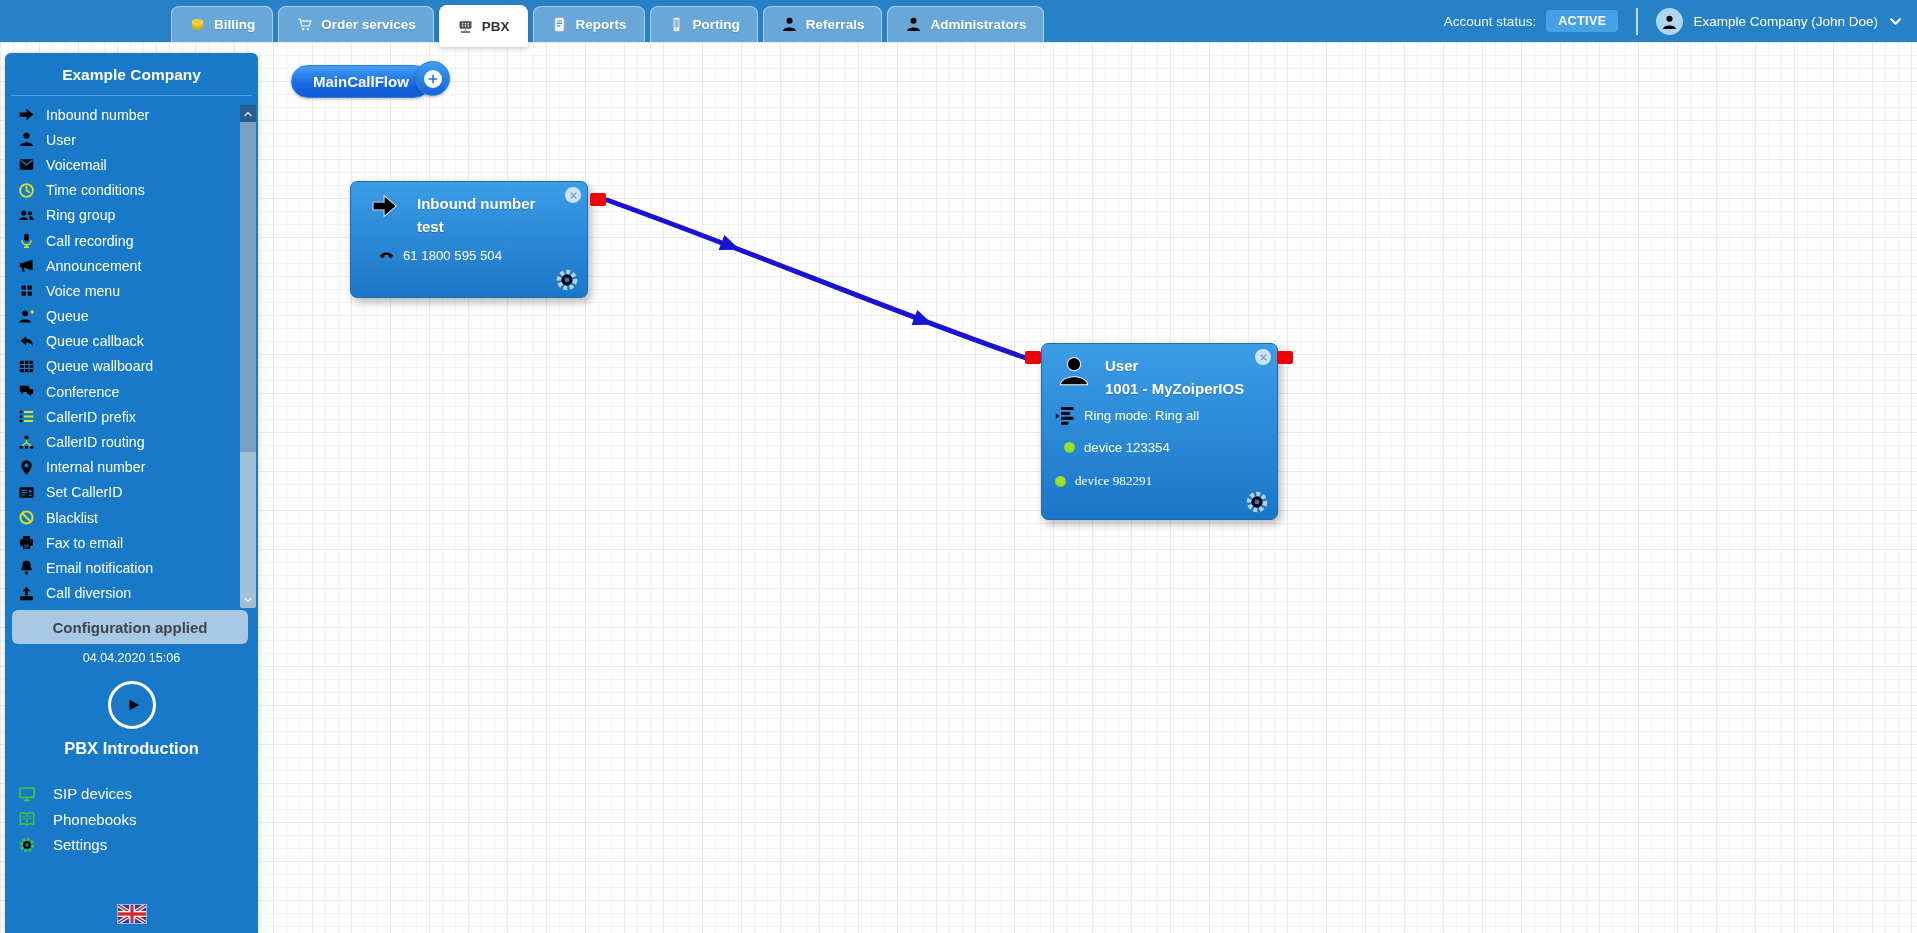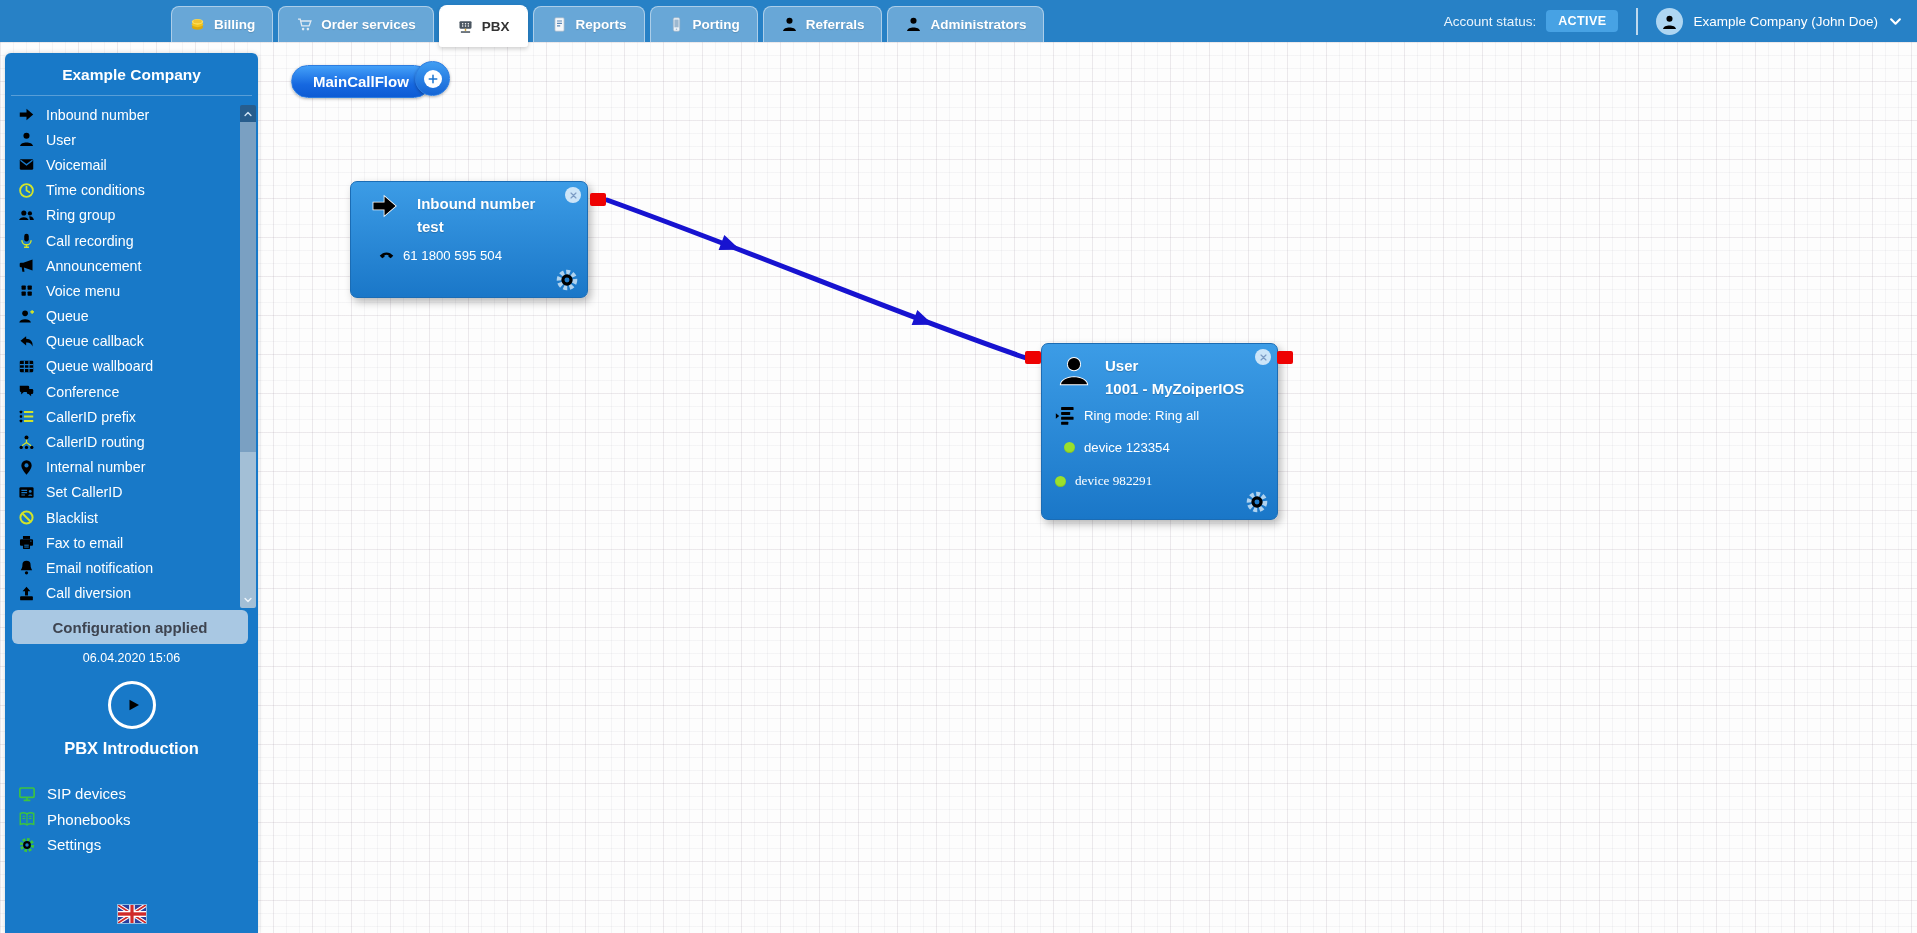--- a/index.html
+++ b/index.html
@@ -92,21 +92,21 @@
   .config-time { position:absolute; top:598px; left:0; right:0; text-align:center; font-size:12.5px; color:#fff; }
   .play-btn {
     position:absolute; top:628px; left:50%; transform:translateX(-50%);
     width:48px; height:48px; border-radius:50%; border:3px solid #fff;
     background:transparent; display:flex; align-items:center; justify-content:center;
     color:#fff; cursor:pointer;
   }
   .play-btn svg { width:24px; height:24px; margin-left:2px; }
   .intro-label { position:absolute; top:686px; left:0; right:0; text-align:center; font-weight:bold; font-size:16.5px; }
   .sb-footer { list-style:none; margin:0; padding:0; position:absolute; top:728px; left:0; right:0; }
-  .sb-footer li { display:flex; align-items:center; gap:11px; height:25.5px; padding-left:13px; font-size:15px; cursor:pointer; }
+  .sb-footer li { display:flex; align-items:center; gap:17px; height:25.5px; padding-left:13px; font-size:15px; cursor:pointer; }
   .sb-footer .sb-ic { width:18px; height:18px; color:#3dc53d; }
   .flag { position:absolute; top:852px; left:50%; transform:translateX(-50%); width:28px; height:18px; cursor:pointer; box-shadow:0 0 0 1px rgba(255,255,255,.5); }
   .flag svg { display:block; width:100%; height:100%; }
 
   
   .flow-pill {
     position:absolute; left:291px; top:65px; height:33px; padding:0 21px;
     border-radius:17px; display:flex; align-items:center; z-index:3;
     background:linear-gradient(180deg,#43a0f8 0%,#1668e0 60%,#0d5bd4 100%);
     border:1px solid #2d7de0; color:#fff; font-weight:bold; font-size:15px;
@@ -611,21 +611,21 @@
       <div class="sb-sb-thumb"></div>
       <div class="sb-sb-track"></div>
       <div class="sb-sb-down">
           <svg>
             <use href="#i-chevron-down"></use>
           </svg>
         </div>
     </div>
 
     <div class="config-panel">Configuration applied</div>
-    <div class="config-time">06.04.2020 15:06</div>
+    <div class="config-time">04.04.2020 15:06</div>
 
     <button class="play-btn">
       <svg>
           <use href="#i-play"></use>
         </svg>
     </button>
     <div class="intro-label">PBX Introduction</div>
 
     <ul class="sb-footer">
       <li>

